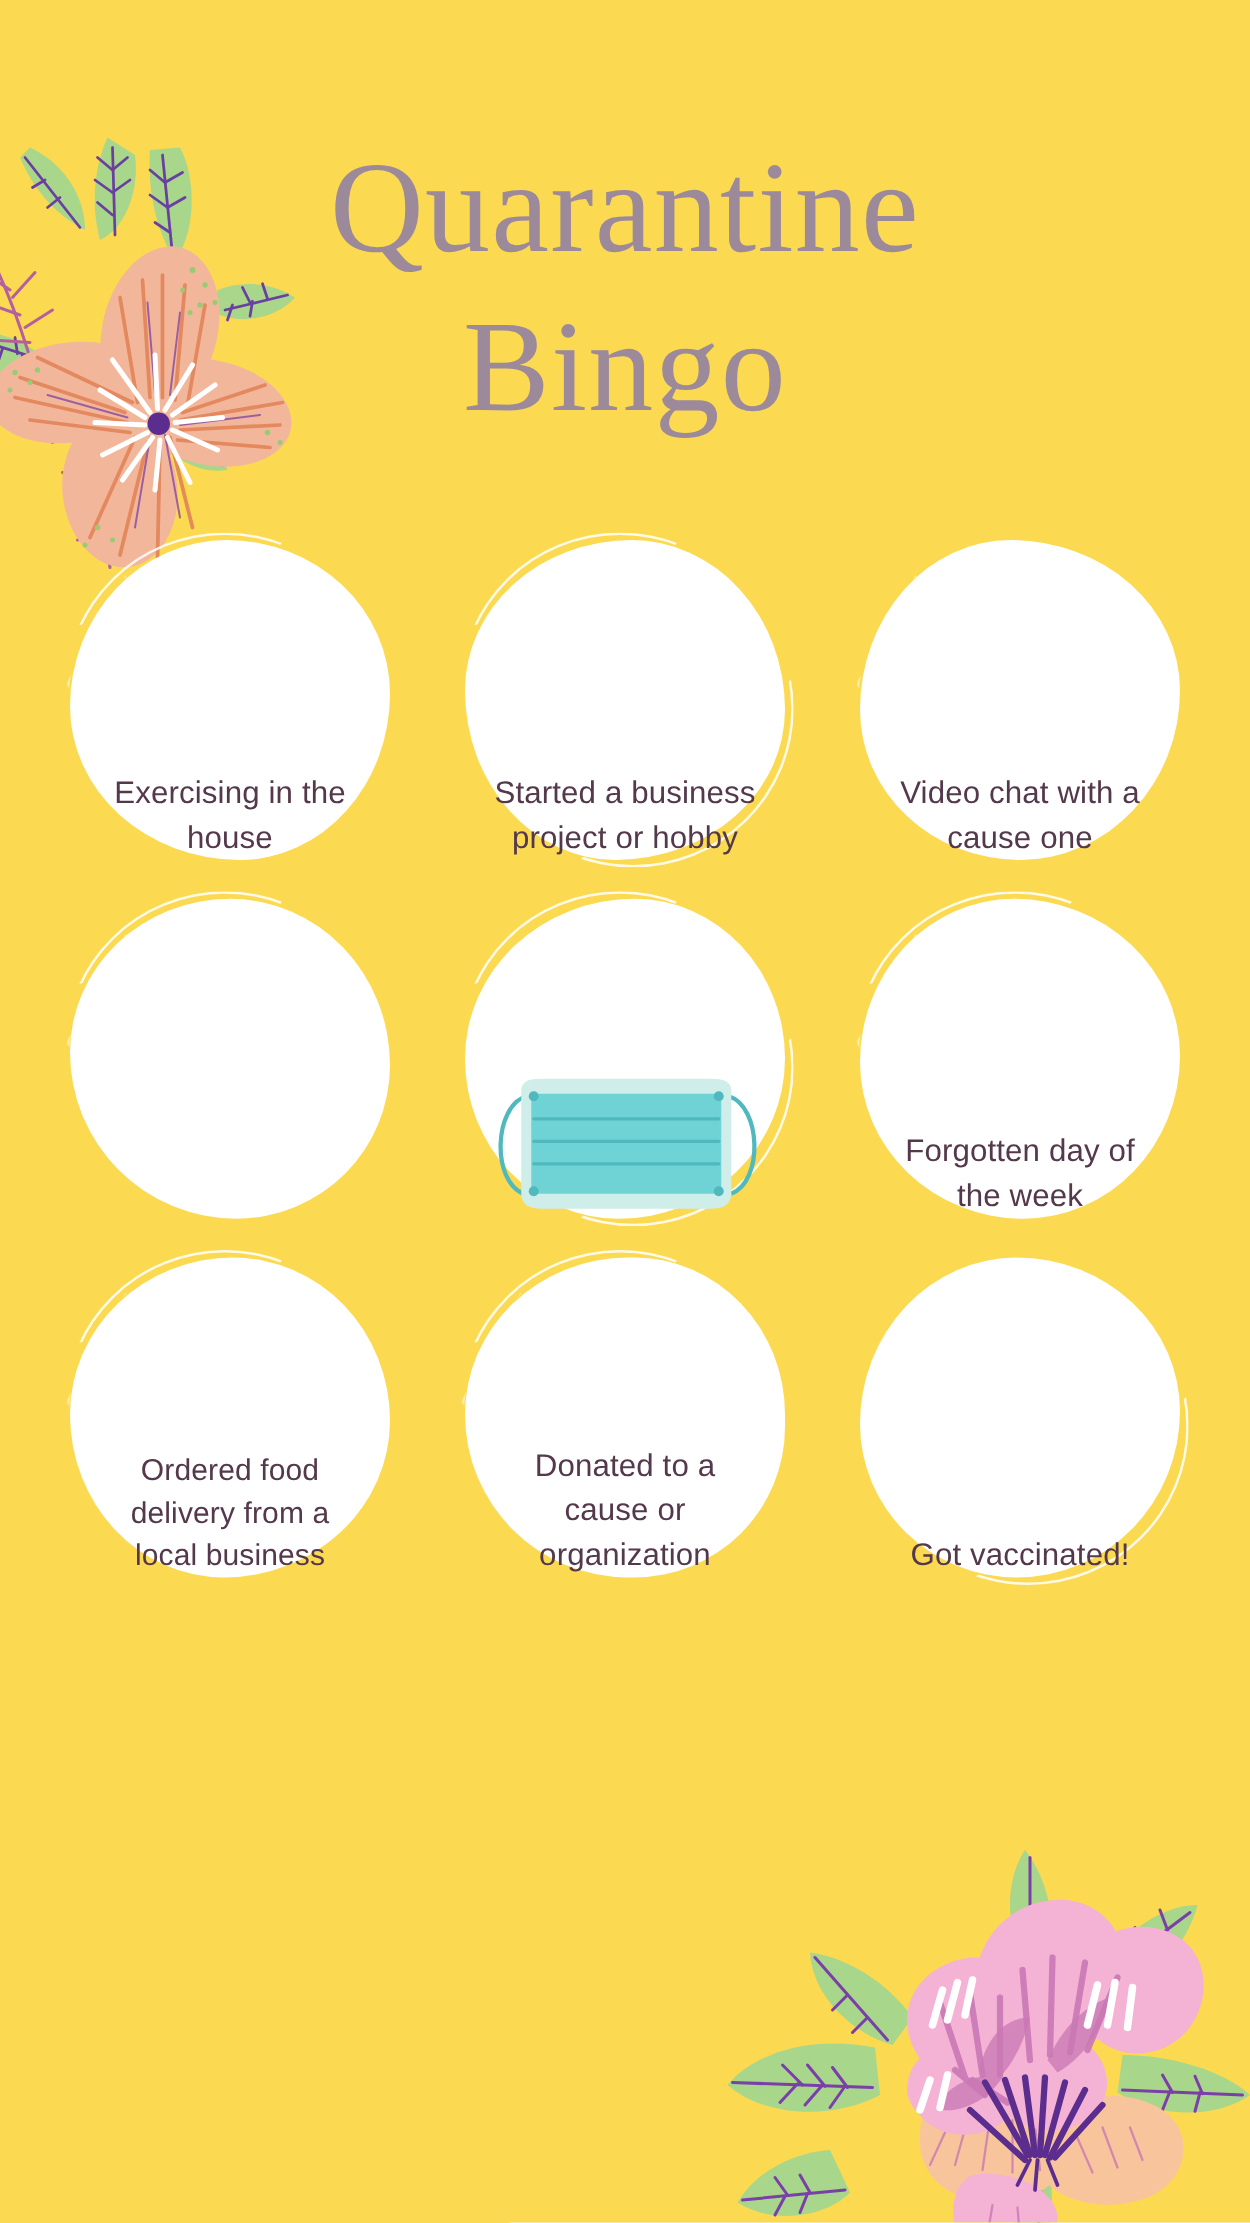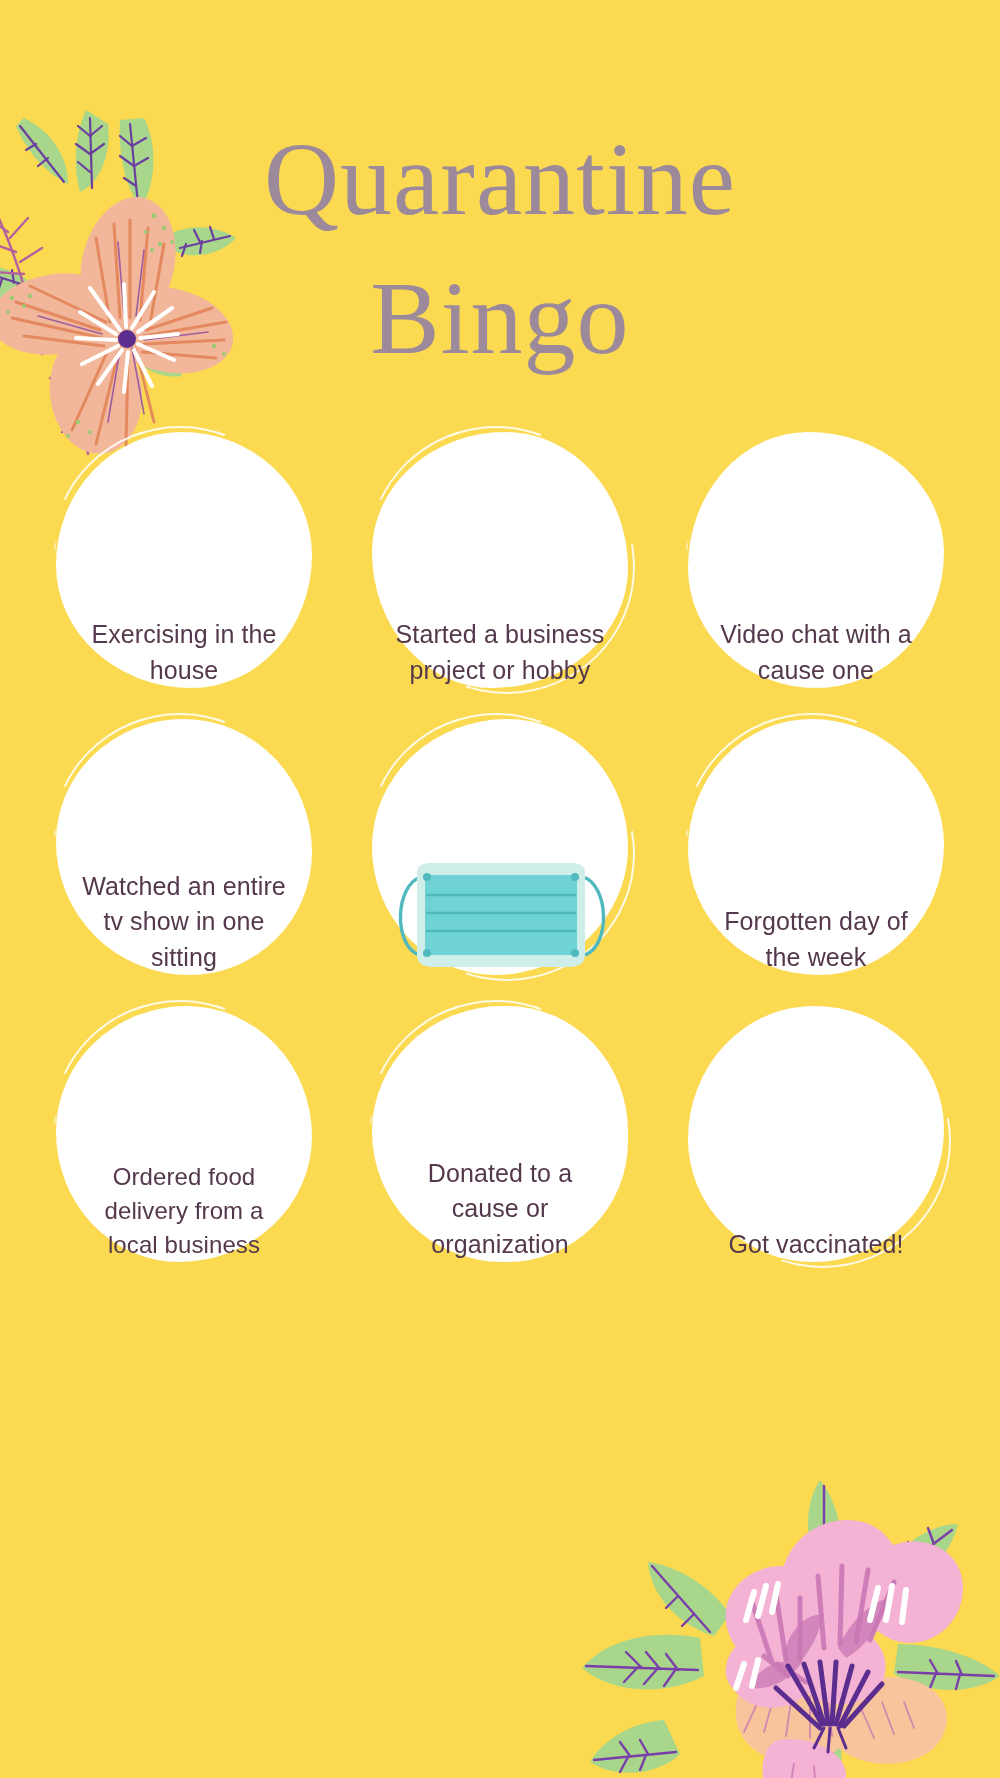--- a/index.html
+++ b/index.html
@@ -30,21 +30,21 @@
     z-index: 5;
     pointer-events: none;
   }
   .title-line {
     font-family: "Liberation Serif", "DejaVu Serif", serif;
     font-size: 104px;
     line-height: 1.22;
     color: #9C8A9B;
     font-weight: 400;
     letter-spacing: 1px;
-    margin: 12px;
+    margin: 0;
   }
 
   
   #bingo-grid {
     position: absolute;
     top: 432px;
     left: 56px;
     width: 888px;
     display: grid;
     grid-template-columns: repeat(3, 256px);
@@ -295,21 +295,20 @@
     <div class="bingo-cell">
       <div class="blob b3" style="background: rgb(255, 255, 255);"></div>
       <div class="wisp w-c"></div>
       <div class="cell-text" style="color: rgb(84, 56, 75);">Video chat with a cause one</div>
     </div>
 
     <div class="bingo-cell">
       <div class="blob b4" style="background: rgb(255, 255, 255);"></div>
       <div class="wisp w-a"></div>
       <div class="wisp w-c"></div>
-      <div class="cell-text" style="color: rgb(84, 56, 75);">Watched an entire tv show in one sitting</div>
     </div>
 
     <div class="bingo-cell">
       <div class="blob b5" style="background: rgb(255, 255, 255);"></div>
       <div class="wisp w-a"></div>
       <div class="wisp w-b"></div>
       <div class="mask-wrap">
         <svg viewBox="0 0 226 120" width="226" height="120">
 
           <g stroke="#4FB9BE" stroke-width="3.4" fill="none">

